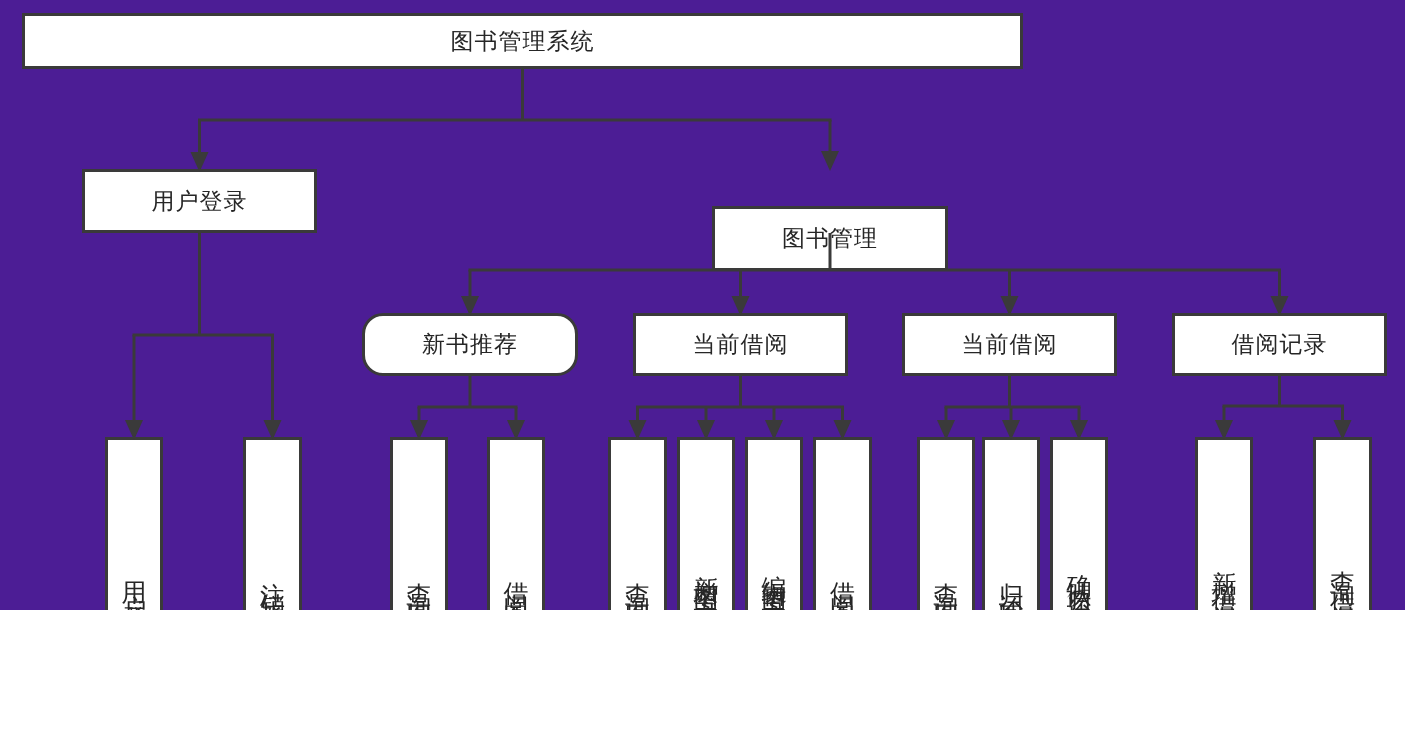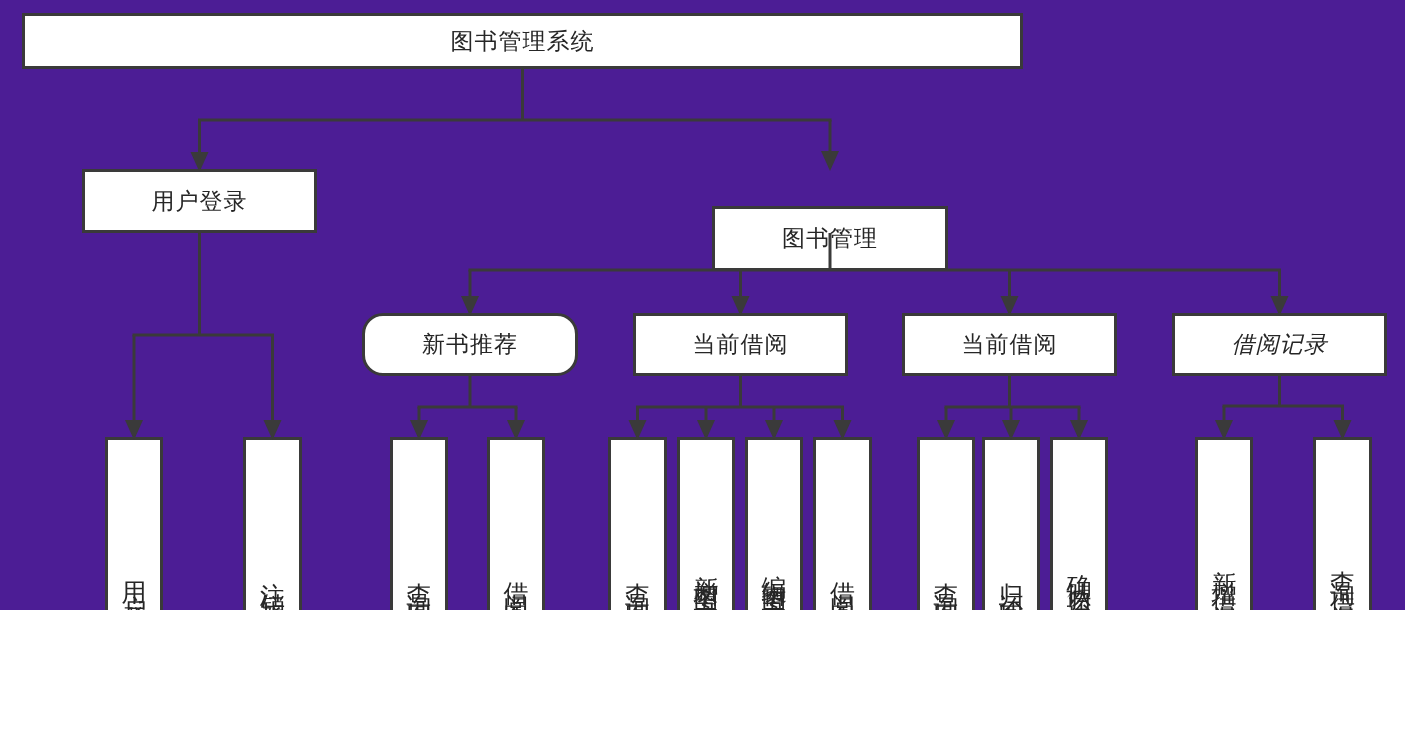--- a/index.html
+++ b/index.html
@@ -64,21 +64,21 @@
       </div>
       <div class="node" style="left: 362px; top: 313px; width: 216px; height: 63px; border-radius: 21px;">
         <span>新书推荐</span>
       </div>
       <div class="node" style="left: 633px; top: 313px; width: 215px; height: 63px;">
         <span>当前借阅</span>
       </div>
       <div class="node" style="left: 902px; top: 313px; width: 215px; height: 63px;">
         <span>当前借阅</span>
       </div>
-      <div class="node" style="left: 1172px; top: 313px; width: 215px; height: 63px; font-style: italic;">
+      <div class="node" style="left: 1172px; top: 313px; width: 215px; height: 63px;">
         <span>借阅记录</span>
       </div>
       <div class="node v" style="left: 105px; top: 437px; width: 58px; height: 298px;">
         <span style="letter-spacing: 12px;">用户登录</span>
       </div>
       <div class="node v" style="left: 243px; top: 437px; width: 59px; height: 298px;">
         <span style="letter-spacing: 12px;">注销登录</span>
       </div>
       <div class="node v" style="left: 390px; top: 437px; width: 58px; height: 298px;">
         <span style="letter-spacing: 12px;">查询图书</span>

